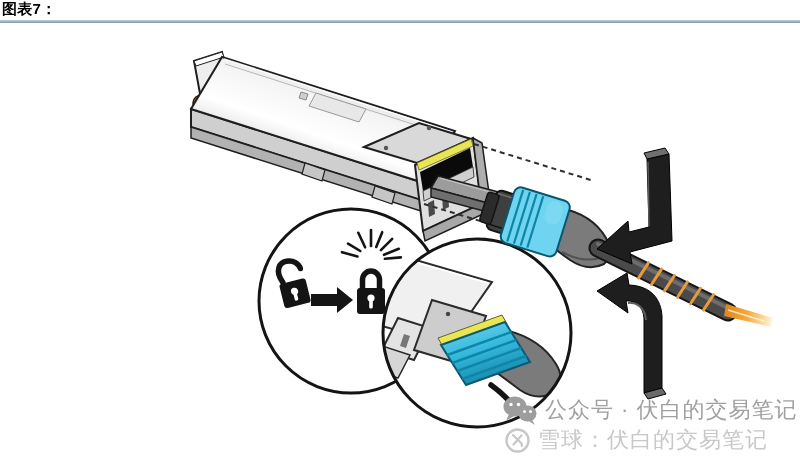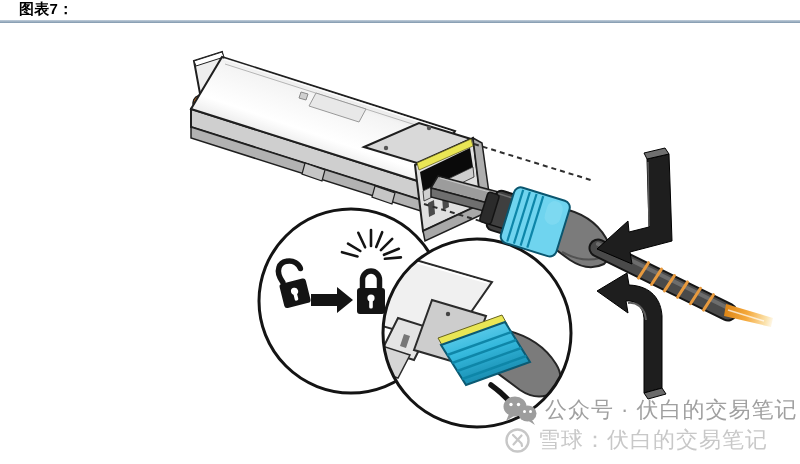--- a/index.html
+++ b/index.html
@@ -1,18 +1,18 @@
 <!DOCTYPE html>
 <html style="--divider-top: #c2cfdb; --divider-bottom: #7f97ad; --connector-cyan: #35b9dd; --stripe-yellow: #e9e655; --latch-orange: #f5871f; --fiber-orange: #f09a2d; --cable-gray: #4a4a4a; --watermark-gray: #a0a0a0; --watermark-light: #c8c8c8;"><head>
 <meta charset="utf-8">
 <style>
   html,body{margin:0;padding:0;background:#fff;}
   .page{position:relative;width:800px;height:464px;background:#fff;overflow:hidden;
         font-family:"Liberation Sans","DejaVu Sans",sans-serif;}
-  .figure-header{position:absolute;left:19px;top:0;height:18px;display:flex;align-items:flex-start;
+  .figure-header{position:absolute;left:2px;top:0;height:18px;display:flex;align-items:flex-start;
         font-size:15px;font-weight:700;color:#000;letter-spacing:.3px;white-space:nowrap;}
   .figure-header .label{margin-right:12px;}
   .title-divider{position:absolute;left:0;top:20px;width:800px;height:3px;
         background:linear-gradient(var(--divider-top,#c2cfdb),var(--divider-bottom,#7f97ad));}
   .illustration{position:absolute;left:0;top:0;width:800px;height:464px;}
   .wm-row{position:absolute;display:flex;align-items:center;gap:7px;white-space:nowrap;}
   .wm-row.l1{left:502px;top:395px;color:var(--watermark-gray,#a0a0a0);font-size:22px;letter-spacing:1px;}
   .wm-row.l2{left:504px;top:425px;color:var(--watermark-light,#c8c8c8);font-size:22px;letter-spacing:1px;}
   .wm-row svg{display:block;}
 </style>

